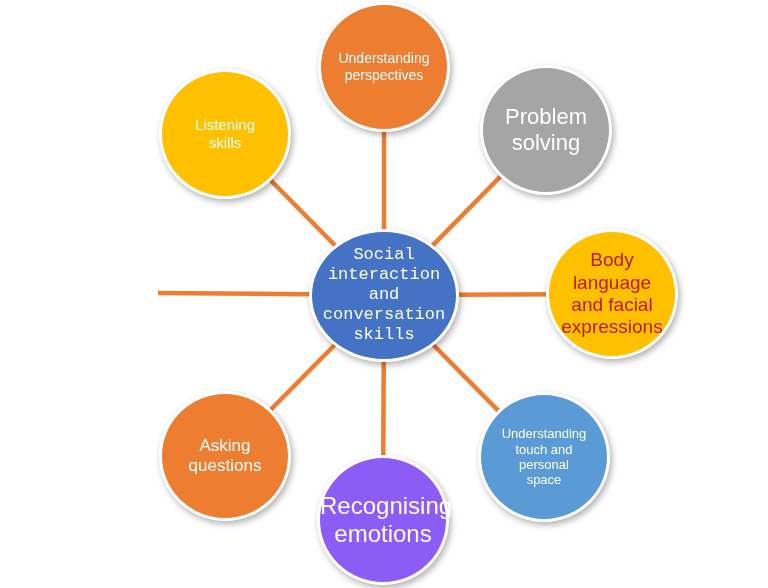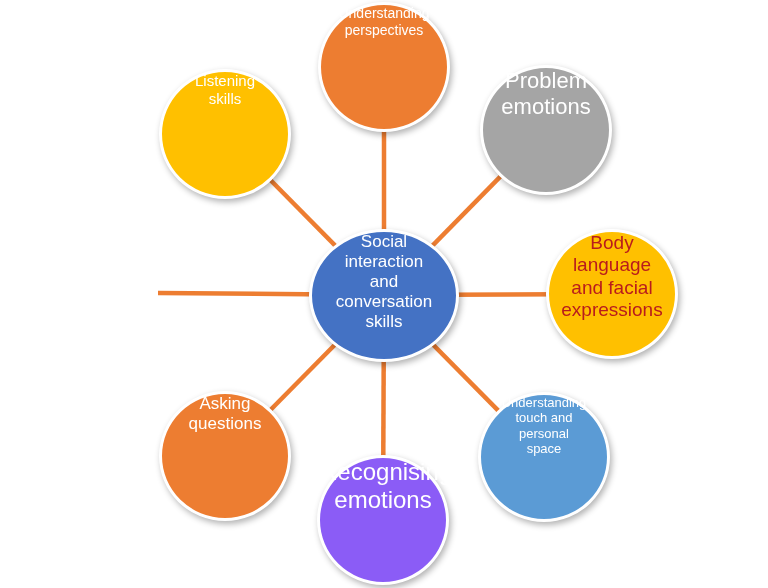--- a/index.html
+++ b/index.html
@@ -23,21 +23,21 @@
     height: 588px;
     pointer-events: none;
   }
   .node {
     position: absolute;
     box-sizing: border-box;
     border-radius: 50%;
     border: 3px solid #ffffff;
     box-shadow: 2px 3px 6px rgba(0,0,0,0.30);
     display: flex;
-    align-items: flex-start;
+    align-items: center;
     justify-content: center;
     text-align: center;
     color: #ffffff;
     line-height: 1.18;
     z-index: 2;
   }
   .node .label {
     white-space: pre-line;
     display: block;
     width: 100%;
@@ -52,36 +52,36 @@
       <line x1="384" y1="295" x2="384" y2="67" stroke="#ED7D31" stroke-width="4.5"></line>
       <line x1="384" y1="295" x2="546" y2="130" stroke="#ED7D31" stroke-width="4.5"></line>
       <line x1="384" y1="295" x2="612" y2="294" stroke="#ED7D31" stroke-width="4.5"></line>
       <line x1="384" y1="295" x2="544" y2="457" stroke="#ED7D31" stroke-width="4.5"></line>
       <line x1="384" y1="295" x2="383" y2="520" stroke="#ED7D31" stroke-width="4.5"></line>
       <line x1="384" y1="295" x2="225" y2="456" stroke="#ED7D31" stroke-width="4.5"></line>
       <line x1="384" y1="295" x2="158" y2="293" stroke="#ED7D31" stroke-width="4.5"></line>
       <line x1="384" y1="295" x2="225" y2="134" stroke="#ED7D31" stroke-width="4.5"></line>
     </svg>
 
-  <div class="node" style="left: 309px; top: 228.5px; width: 150px; height: 133px; background: rgb(68, 114, 196); font-size: 17px; color: rgb(255, 255, 255);">
+  <div class="node" style="left: 309px; top: 228.5px; width: 150px; height: 133px; background: rgb(68, 114, 196); font-size: 17px; color: rgb(255, 255, 255); font-family: Liberation Mono, monospace;">
     <span class="label">Social
 interaction
 and
 conversation
 skills</span>
   </div>
 
   <div class="node" style="left: 318px; top: 2px; width: 132px; height: 130px; background: rgb(237, 125, 49); font-size: 14px; color: rgb(255, 255, 255);">
     <span class="label">Understanding
 perspectives</span>
   </div>
 
   <div class="node" style="left: 480px; top: 65px; width: 132px; height: 130px; background: rgb(165, 165, 165); font-size: 22px; color: rgb(255, 255, 255);">
     <span class="label">Problem
-emotions</span>
+solving</span>
   </div>
 
   <div class="node" style="left: 546px; top: 229px; width: 132px; height: 130px; background: rgb(255, 192, 0); font-size: 19px; color: #b91c1c;">
     <span class="label">Body
 language
 and facial
 expressions</span>
   </div>
 
   <div class="node" style="left: 478px; top: 392px; width: 132px; height: 130px; background: rgb(91, 155, 213); font-size: 13px; color: rgb(255, 255, 255);">

